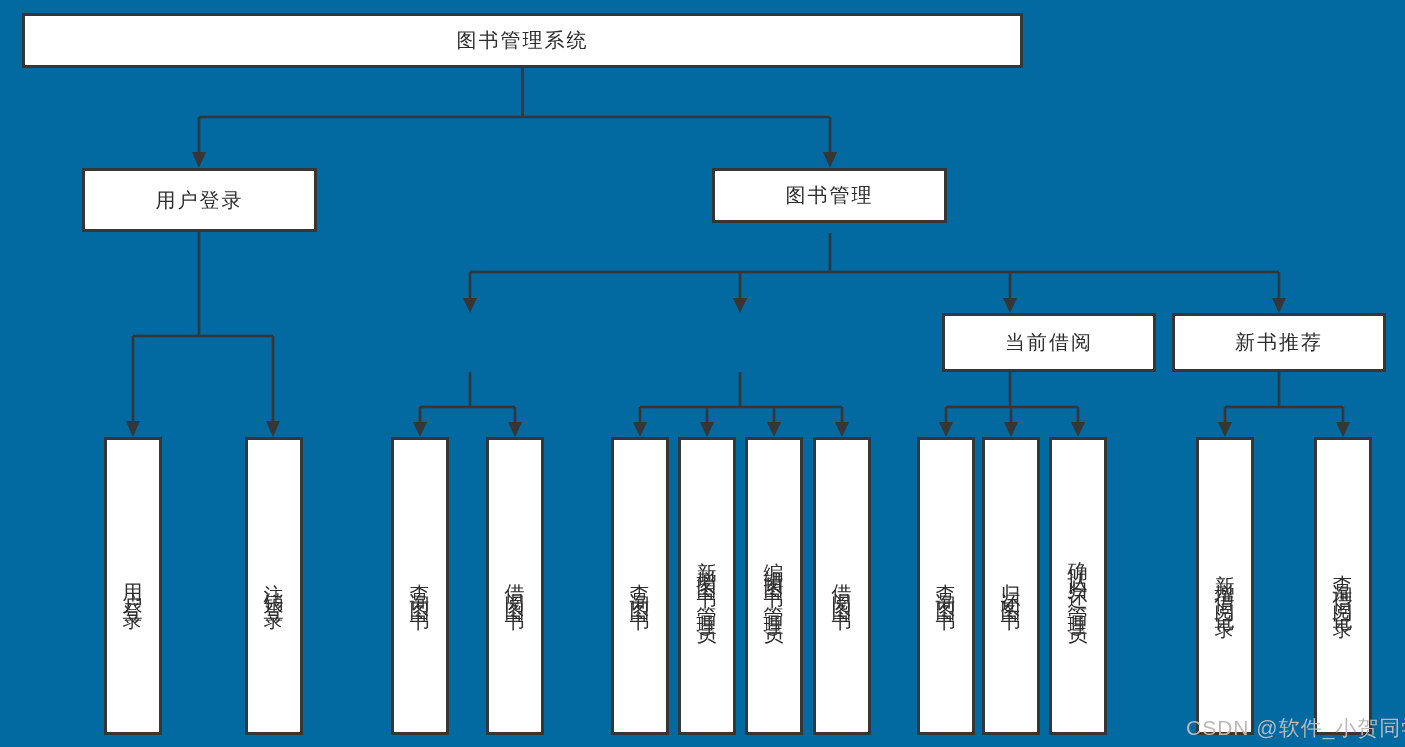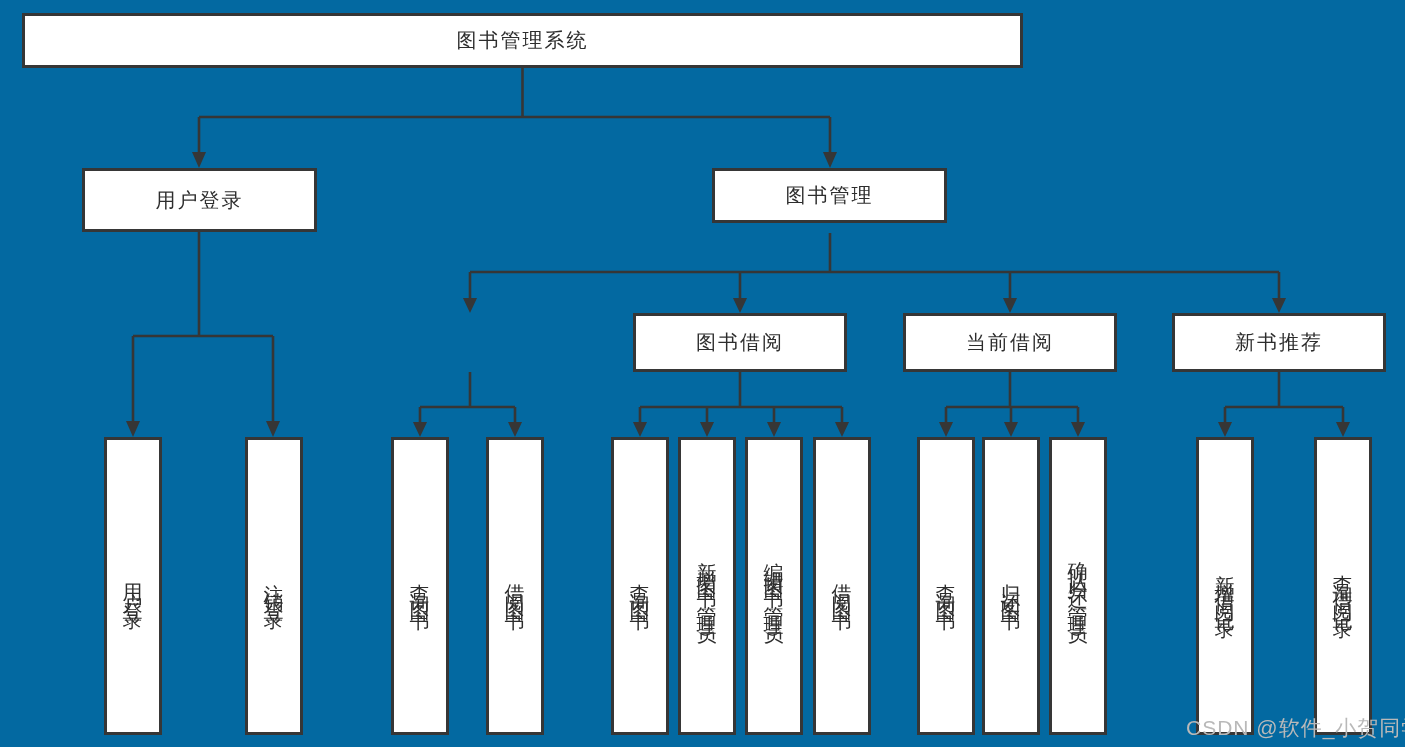--- a/index.html
+++ b/index.html
@@ -51,21 +51,21 @@
     line-height: 1;
   }
   
   .root    { left: 22px;  top: 13px;  width: 1001px; height: 55px; }
   .b-login { left: 82px;  top: 168px; width: 235px;  height: 64px; }
   .b-mgmt  { left: 712px; top: 168px; width: 235px;  height: 55px; }
   
   .mod { top: 313px; width: 214px; height: 59px; }
   .m1 { left: 363px; }
   .m2 { left: 633px; }
-  .m3 { left: 903px; }
+  .m3 { left: 942px; }
   .m4 { left: 1172px; }
   
   .l1  { left: 104px; }
   .l2  { left: 245px; }
   .l3  { left: 391px; }
   .l4  { left: 486px; }
   .l5  { left: 611px; }
   .l6  { left: 678px; }
   .l7  { left: 745px; }
   .l8  { left: 813px; }
@@ -154,23 +154,20 @@
     <span>图书管理系统</span>
   </div>
 
   <div class="box b-login">
     <span>用户登录</span>
   </div>
   <div class="box b-mgmt">
     <span>图书管理</span>
   </div>
 
-  <div class="box mod m2">
-    <span>图书借阅</span>
-  </div>
   <div class="box mod m3">
     <span>当前借阅</span>
   </div>
   <div class="box mod m4">
     <span>新书推荐</span>
   </div>
 
   <div class="vbox l1">
     <span class="vtext">用户登录</span>
   </div>

